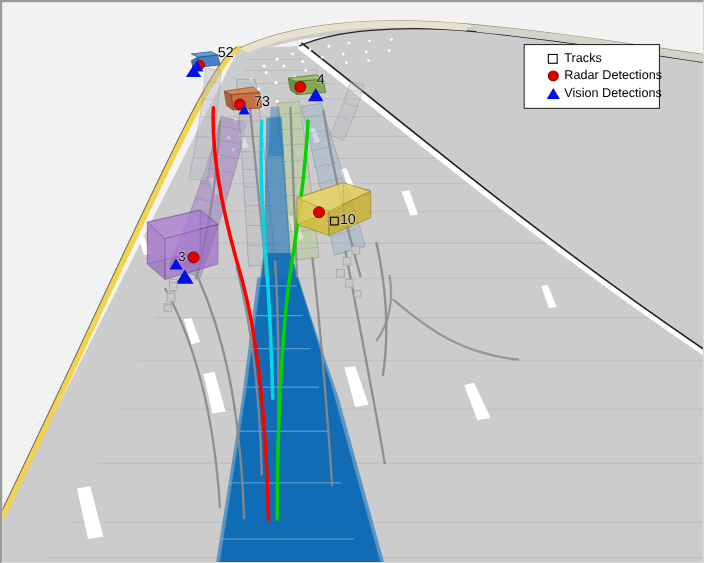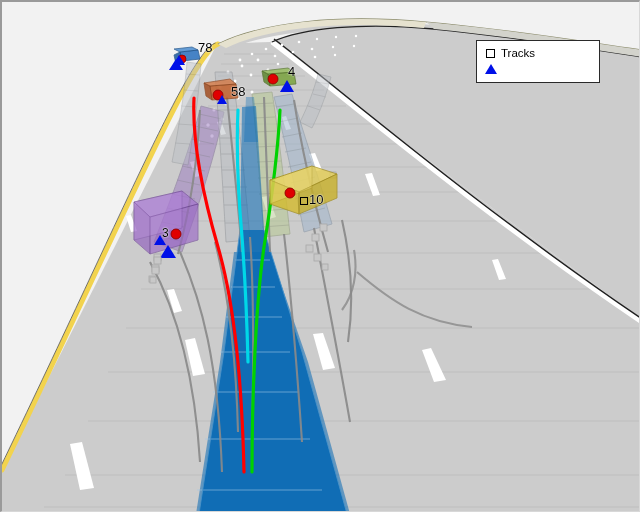--- a/index.html
+++ b/index.html
@@ -22,21 +22,21 @@
   #scene{position:absolute;inset:0;overflow:hidden;}
   #scene svg{position:absolute;left:0;top:0;}
 
   
   #legend{
     position:absolute;
     left:474px;top:38px;
     width:124px;
     background:#ffffff;
     border:1px solid #2a2a2a;
-    padding:4px 6px 5px 6px;
+    padding:4px 6px 5px 18px;
     box-sizing:border-box;
     z-index:50;
   }
   .leg-row{
     display:flex;align-items:center;
     height:16px;
     margin:0;
     white-space:nowrap;
   }
   .leg-sym{
@@ -386,39 +386,46 @@
       <g fill="#c8c8c8" stroke="#a9a9a9" stroke-width="0.8">
         <rect x="152" y="255" width="7" height="7"></rect>
         <rect x="150" y="265" width="7" height="7"></rect>
         <rect x="148" y="275" width="6" height="6"></rect>
       </g>
 
       </g>
     </svg>
   </div>
 
-  <div class="vlabel" style="left:196px;top:38px;">78</div>
+  <div class="vlabel" style="left:196px;top:38px;">52</div>
 
   <div class="vlabel" style="left:286px;top:62px;">4</div>
 
-  <div class="vlabel" style="left:229px;top:82px;">58</div>
+  <div class="vlabel" style="left:229px;top:82px;">73</div>
 
   <div class="vlabel" style="left:298px;top:190px;">
     <span class="tracksym"></span><span>10</span>
   </div>
 
   <div class="vlabel small" style="left:160px;top:224px;">3</div>
 
   <div id="legend">
     <div class="leg-row">
       <span class="leg-sym">
           <span class="sym-square"></span>
         </span>
       <span class="leg-label">Tracks</span>
     </div>
     <div class="leg-row">
       <span class="leg-sym">
+          <span class="sym-circ"></span>
+        </span>
+      <span class="leg-label">Radar Detections</span>
+    </div>
+    <div class="leg-row">
+      <span class="leg-sym">
           <span class="sym-tri"></span>
         </span>
+      <span class="leg-label">Vision Detections</span>
     </div>
   </div>
 
 </div>
 
 </body></html>

